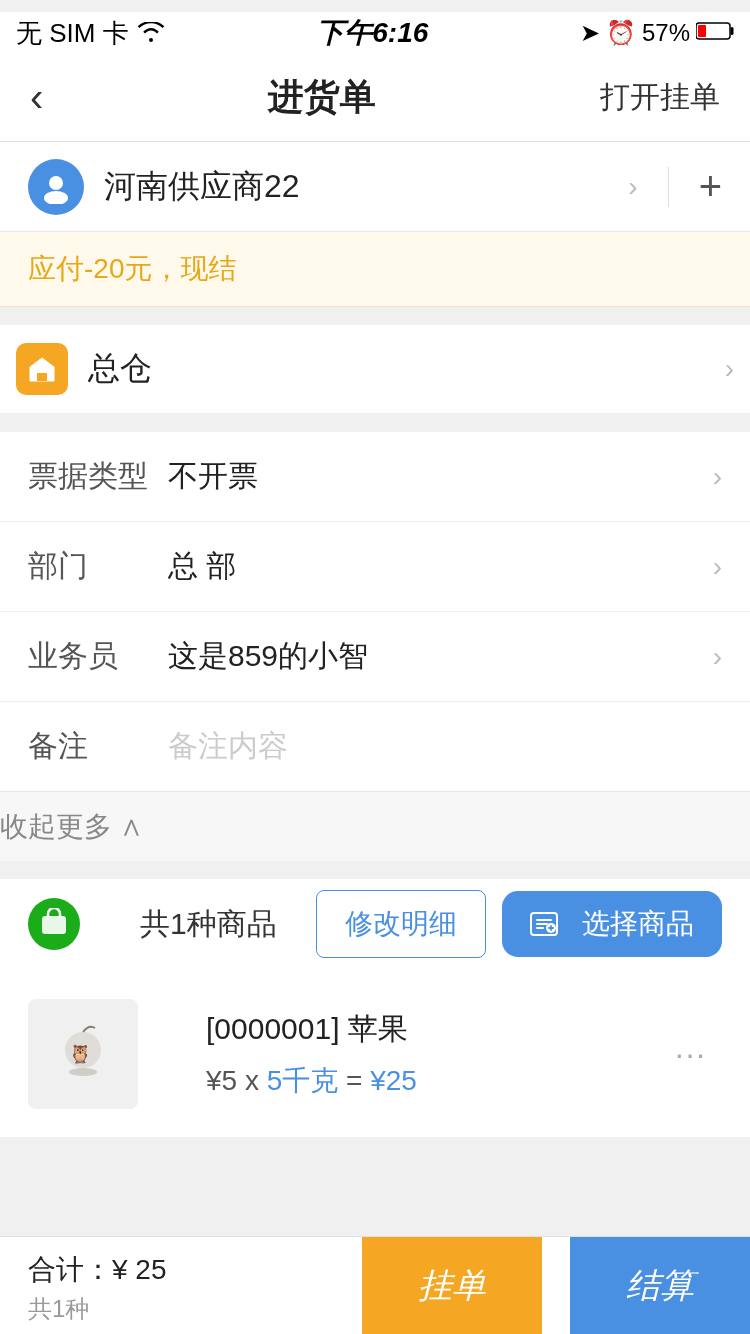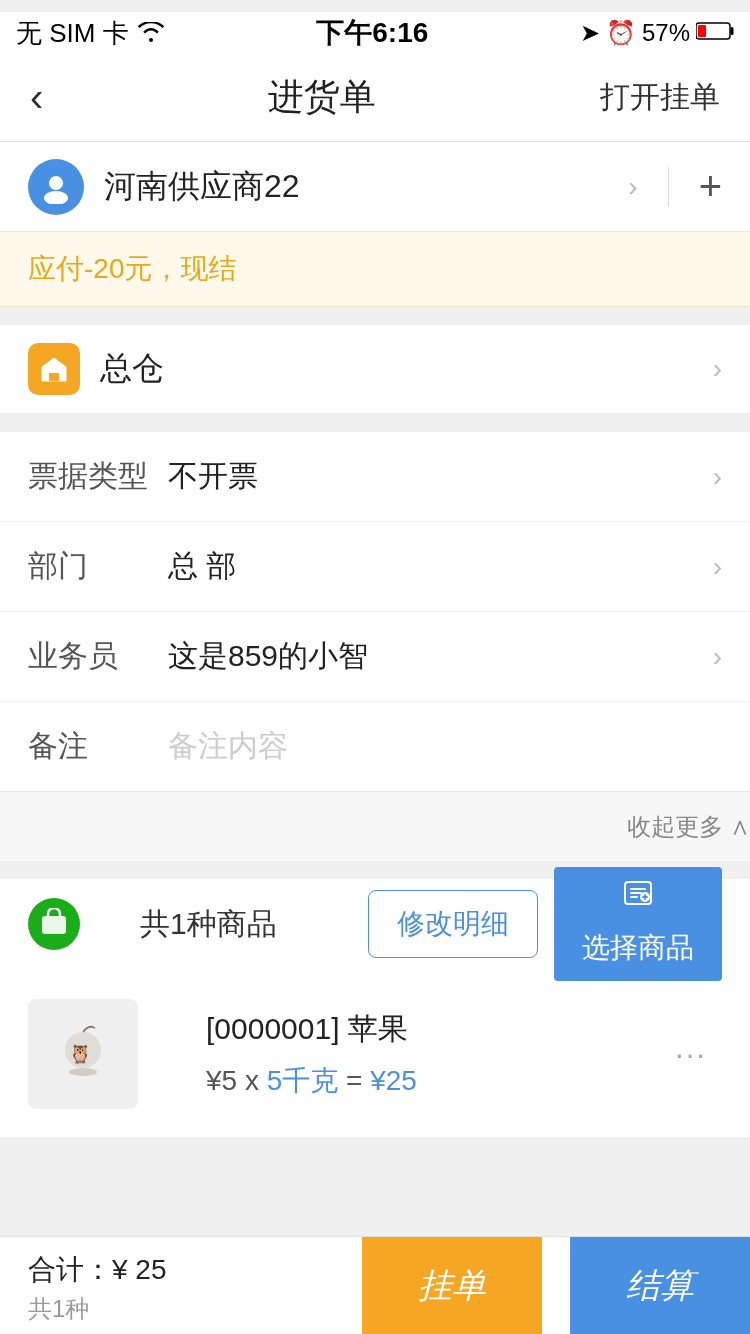--- a/index.html
+++ b/index.html
@@ -19,41 +19,41 @@
       background: #fff;
       display: flex;
       align-items: center;
       justify-content: space-between;
       padding: 0 16px;
       font-size: 26px;
       color: #000;
       margin-top: 12px;
     }
     .status-left { display: flex; align-items: center; gap: 8px; }
-    .status-center { font-weight: 600; font-size: 28px; }
+    .status-center { font-weight: 600; font-size: 28px; font-style: italic; }
     .status-right { display: flex; align-items: center; gap: 6px; font-size: 24px; }
 
     
     .nav-bar {
       height: 88px;
       background: #fff;
       display: flex;
       align-items: center;
       justify-content: space-between;
       padding: 0 30px;
       border-bottom: 1px solid #e0e0e0;
     }
     .nav-back {
       font-size: 40px;
       color: #333;
       cursor: pointer;
     }
     .nav-title {
       font-size: 36px;
-      font-weight: 400;
+      font-weight: 700;
       color: #222;
     }
     .nav-action {
       font-size: 30px;
       color: #333;
     }
 
     
     .content {
       background: #f0f0f0;
@@ -113,21 +113,21 @@
       padding: 18px 28px;
       font-size: 28px;
       color: #e6a817;
       border-bottom: 1px solid #f5e5c0;
     }
 
     
     .warehouse-row {
       display: flex;
       align-items: center;
-      padding: 0 28px;
+      padding: 0 16px;
       height: 88px;
       background: #fff;
     }
     .warehouse-icon {
       width: 52px;
       height: 52px;
       border-radius: 10px;
       background: #f5a623;
       display: flex;
       align-items: center;
@@ -173,22 +173,22 @@
       color: #ccc;
       padding-left: 10px;
     }
 
     
     .collapse-bar {
       height: 70px;
       background: #f7f7f7;
       display: flex;
       align-items: center;
-      justify-content: flex-end;
-      font-size: 24px;
+      justify-content: flex-start;
+      font-size: 28px;
       color: #888;
       border-top: 1px solid #e8e8e8;
     }
 
     
     .products-header {
       display: flex;
       align-items: center;
       padding: 0 28px;
       height: 90px;
@@ -216,29 +216,28 @@
       background: #fff;
       color: #4a90e2;
       border-radius: 8px;
       padding: 14px 28px;
       font-size: 28px;
       cursor: pointer;
     }
     .btn-blue {
       background: #4a90e2;
       color: #fff;
-      border-radius: 4px;
+      border-radius: 16px;
       padding: 14px 28px;
       font-size: 28px;
       cursor: pointer;
       display: flex;
       align-items: center;
       gap: 24px;
       border: none;
-      flex-direction: column;
     }
 
     
     .product-item {
       display: flex;
       align-items: center;
       padding: 28px;
       background: #fff;
       margin-top: 2px;
       gap: 20px;

